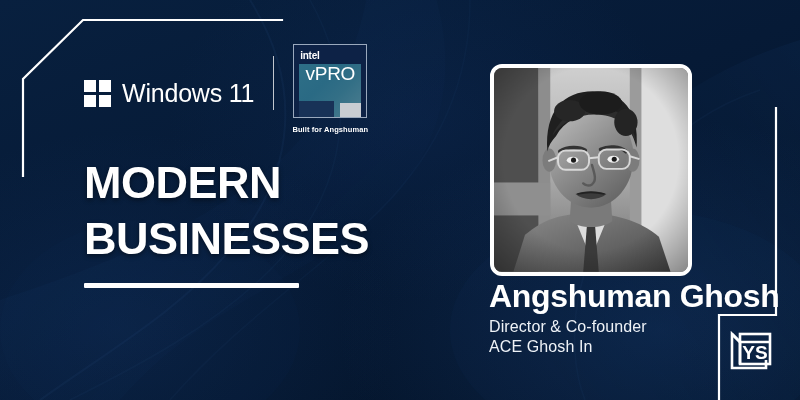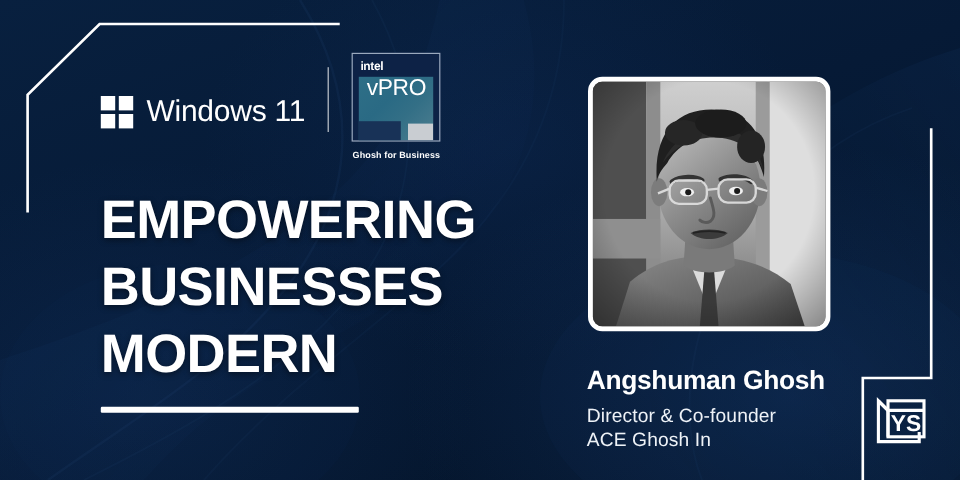--- a/index.html
+++ b/index.html
@@ -193,26 +193,25 @@
 
   
   .speaker {
     position: absolute;
     left: 489px;
     top: 281px;
     width: 260px;
   }
   .speaker-name {
     color: #ffffff;
-    font-size: 22px;
+    font-size: 32px;
     font-weight: 700;
     line-height: 30px;
     letter-spacing: -0.3px;
     white-space: nowrap;
-    margin-top: 21px;
   }
   .speaker-role,
   .speaker-org {
     color: #eef2f7;
     font-size: 16px;
     font-weight: 400;
     line-height: 20px;
     letter-spacing: 0.1px;
     white-space: nowrap;
   }
@@ -276,29 +275,28 @@
 
     <span class="divider"></span>
 
     <div class="intel-badge">
       <div class="intel-box">
         <span class="intel-word">intel</span>
         <span class="intel-chip">
           <span class="vpro-text">vPRO</span>
         </span>
       </div>
-      <span class="intel-tag">Ghosh for Business</span>
+      <span class="intel-tag">Built for Angshuman</span>
     </div>
 
   </div>
 
   <div class="headline">
-    <div class="headline-line">EMPOWERING</div>
+    <div class="headline-line">MODERN</div>
     <div class="headline-line">BUSINESSES</div>
-    <div class="headline-line">MODERN</div>
     <div class="rule"></div>
   </div>
 
   <div class="portrait-frame">
     <svg class="portrait-img" viewBox="0 0 200 210" preserveAspectRatio="xMidYMid slice">
       <defs>
         <linearGradient id="bgw" x1="0" y1="0" x2="0" y2="1">
           <stop offset="0%" stop-color="#cfcfcf"></stop>
           <stop offset="55%" stop-color="#a8a8a8"></stop>
           <stop offset="100%" stop-color="#6f6f6f"></stop>

